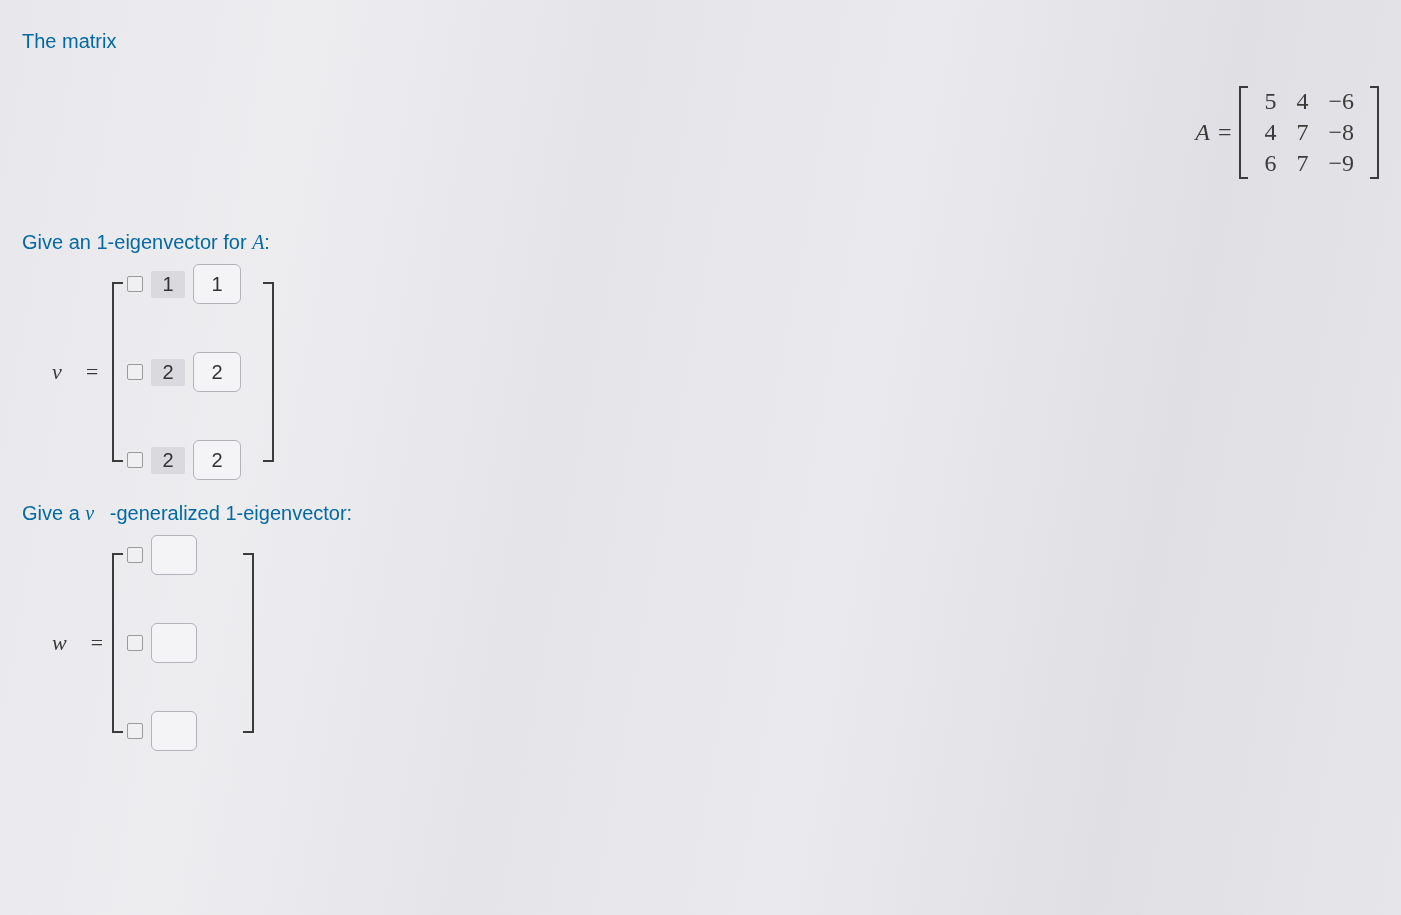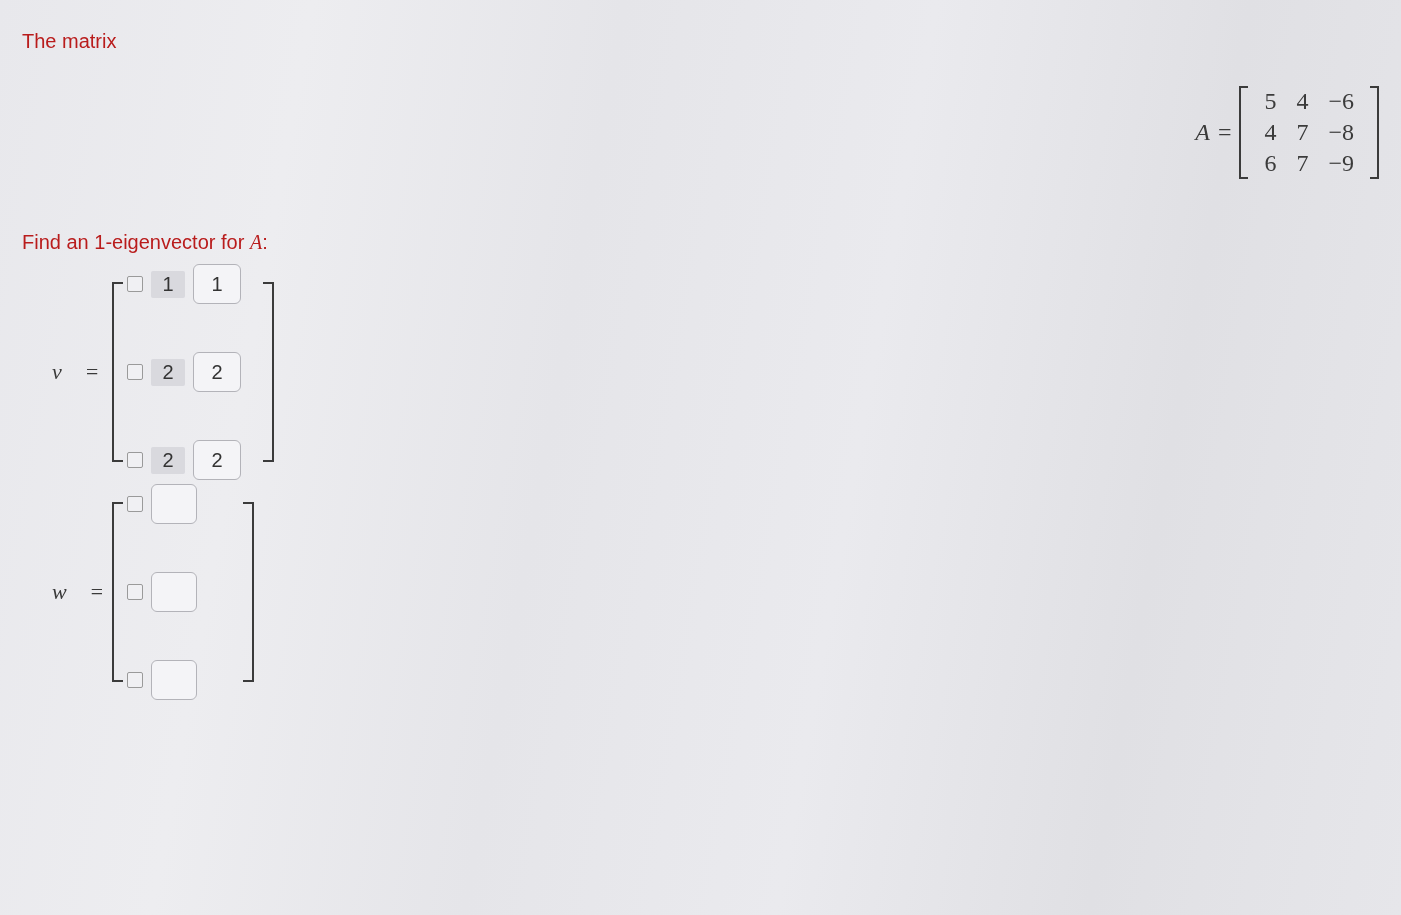--- a/index.html
+++ b/index.html
@@ -13,21 +13,21 @@
     overflow: hidden;
   }
   .page {
     position: relative;
     padding: 30px 0 0 22px;
     box-sizing: border-box;
   }
   .line {
     font-size: 20px;
     margin-bottom: 28px;
-    color: #b91c1c;
+    color: #0369a1;
   }
 
   
   .matrix-a-block {
     position: absolute;
     top: 86px;
     right: 22px;
     font-family: "Times New Roman", Times, serif;
     font-size: 24px;
     color: #3b3b3b;
@@ -162,21 +162,21 @@
       </tbody>
         </table>
       <div class="bbar right"></div>
     </div>
   </div>
 
   <div class="spacer-150"></div>
 
 
   <div class="line">
-    <span>Find an </span><span>1</span><span>-eigenvector for </span><span class="it">A</span><span>:</span>
+    <span>Give an </span><span>1</span><span>-eigenvector for </span><span class="it">A</span><span>:</span>
   </div>
 
   <div class="vec-block" style="margin-left:30px;">
     <div class="vec-label">
       <span>v⃗ =</span>
     </div>
     <div class="bmatrix big" style="height:180px;">
       <div class="bbar left"></div>
       <div style="display:flex; flex-direction:column; justify-content:space-between; width:140px; position:relative;">
         <div class="cell-row" style="margin-top:-34px;">
@@ -192,20 +192,23 @@
         <div class="cell-row" style="margin-bottom:-34px;">
           <span class="chk"></span>
           <span class="readonly-num">2</span>
           <span class="answer-box">2</span>
         </div>
       </div>
       <div class="bbar right"></div>
     </div>
   </div>
 
+  <div class="line">
+    <span>Give a </span><span class="it">v⃗</span><span>-generalized </span><span>1</span><span>-eigenvector:</span>
+  </div>
 
   <div class="vec-block" style="margin-left:30px;">
     <div class="vec-label">
       <span>w⃗ =</span>
     </div>
     <div class="bmatrix big" style="height:180px;">
       <div class="bbar left"></div>
       <div style="display:flex; flex-direction:column; justify-content:space-between; width:120px; position:relative;">
         <div class="cell-row" style="margin-top:-34px;">
           <span class="chk"></span>

